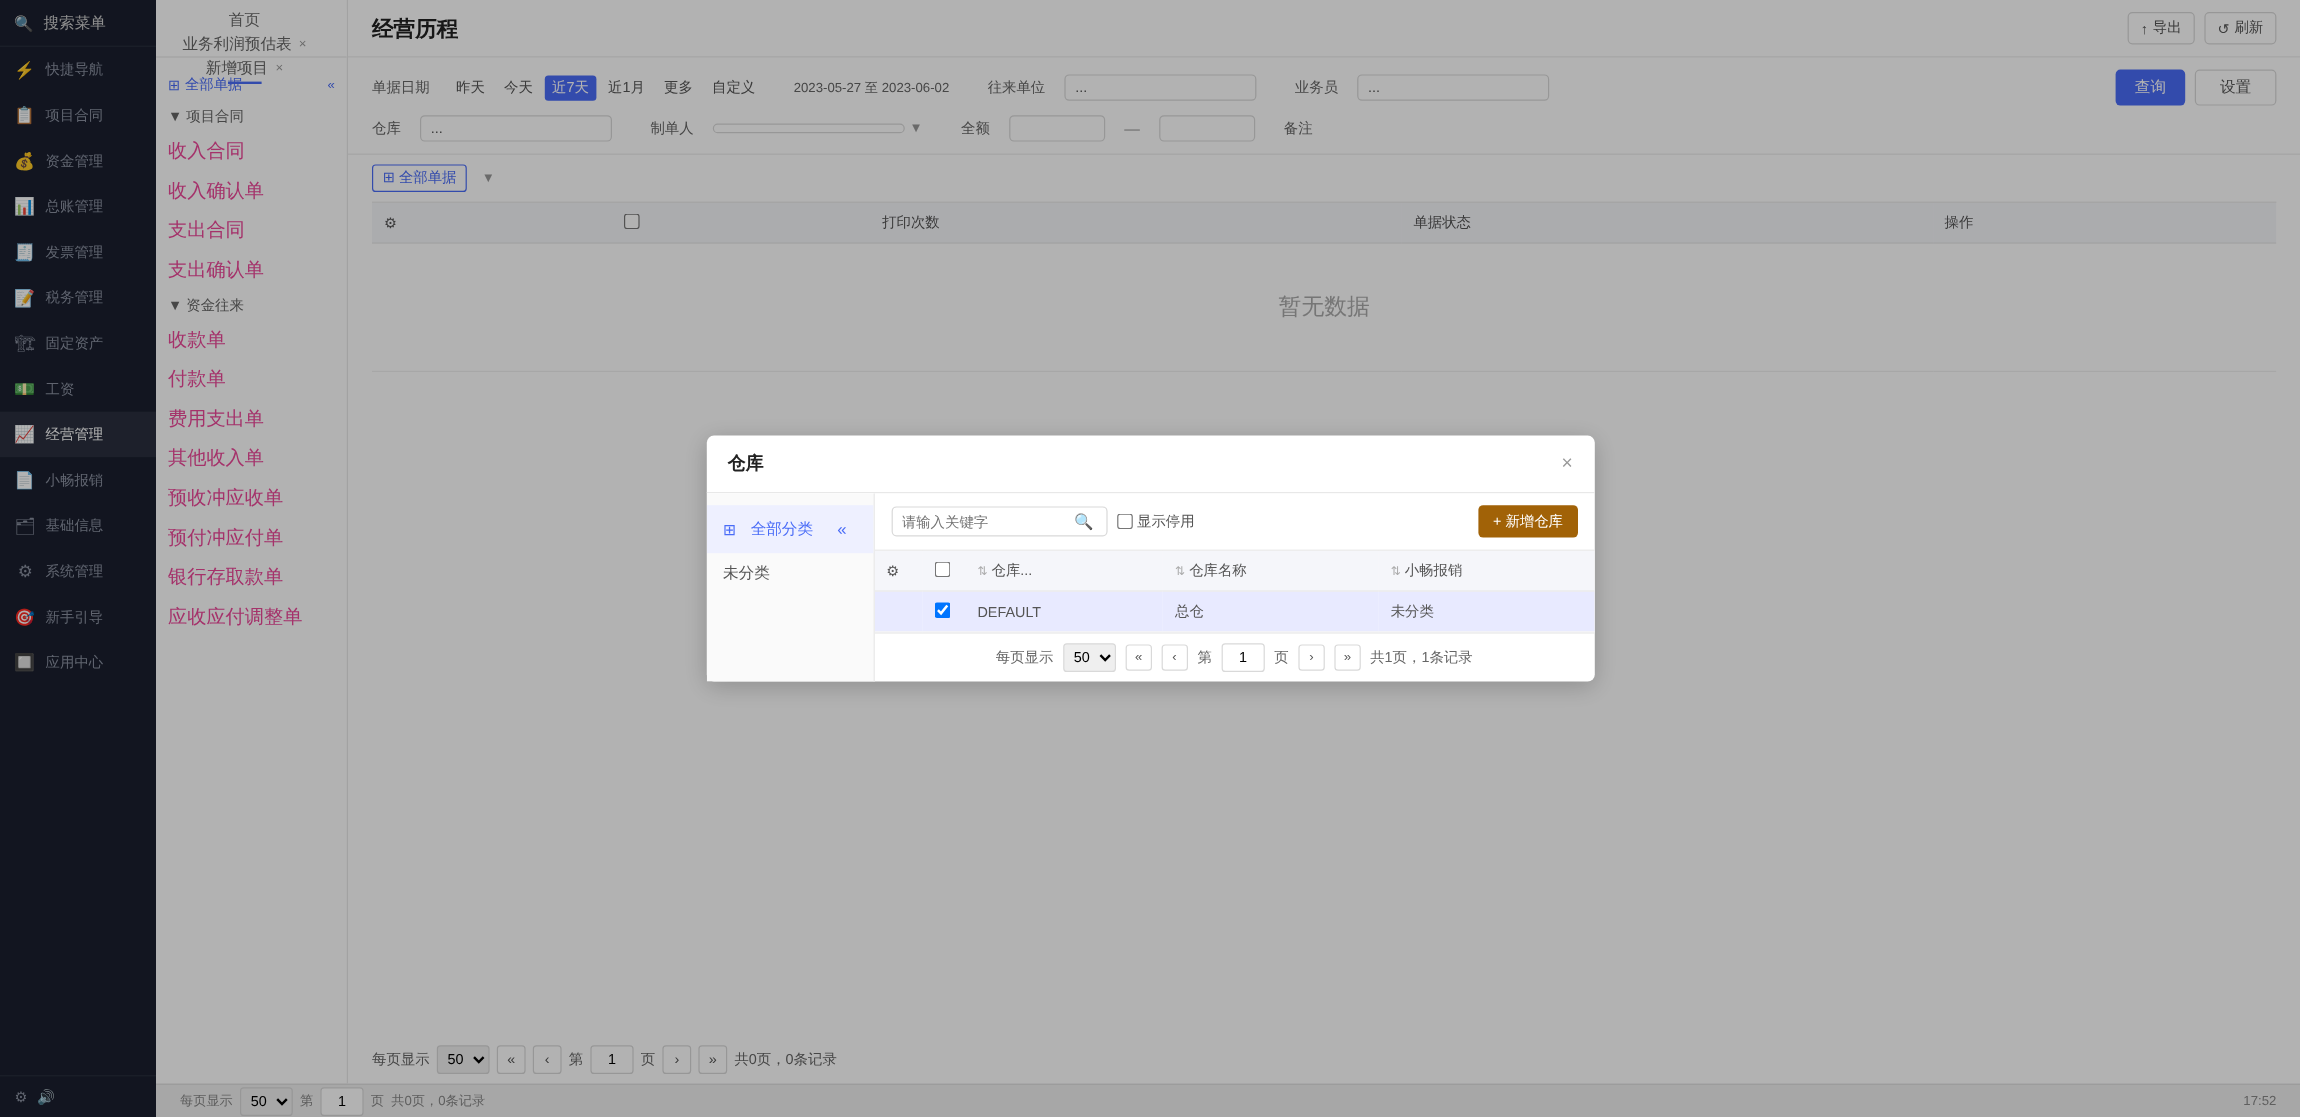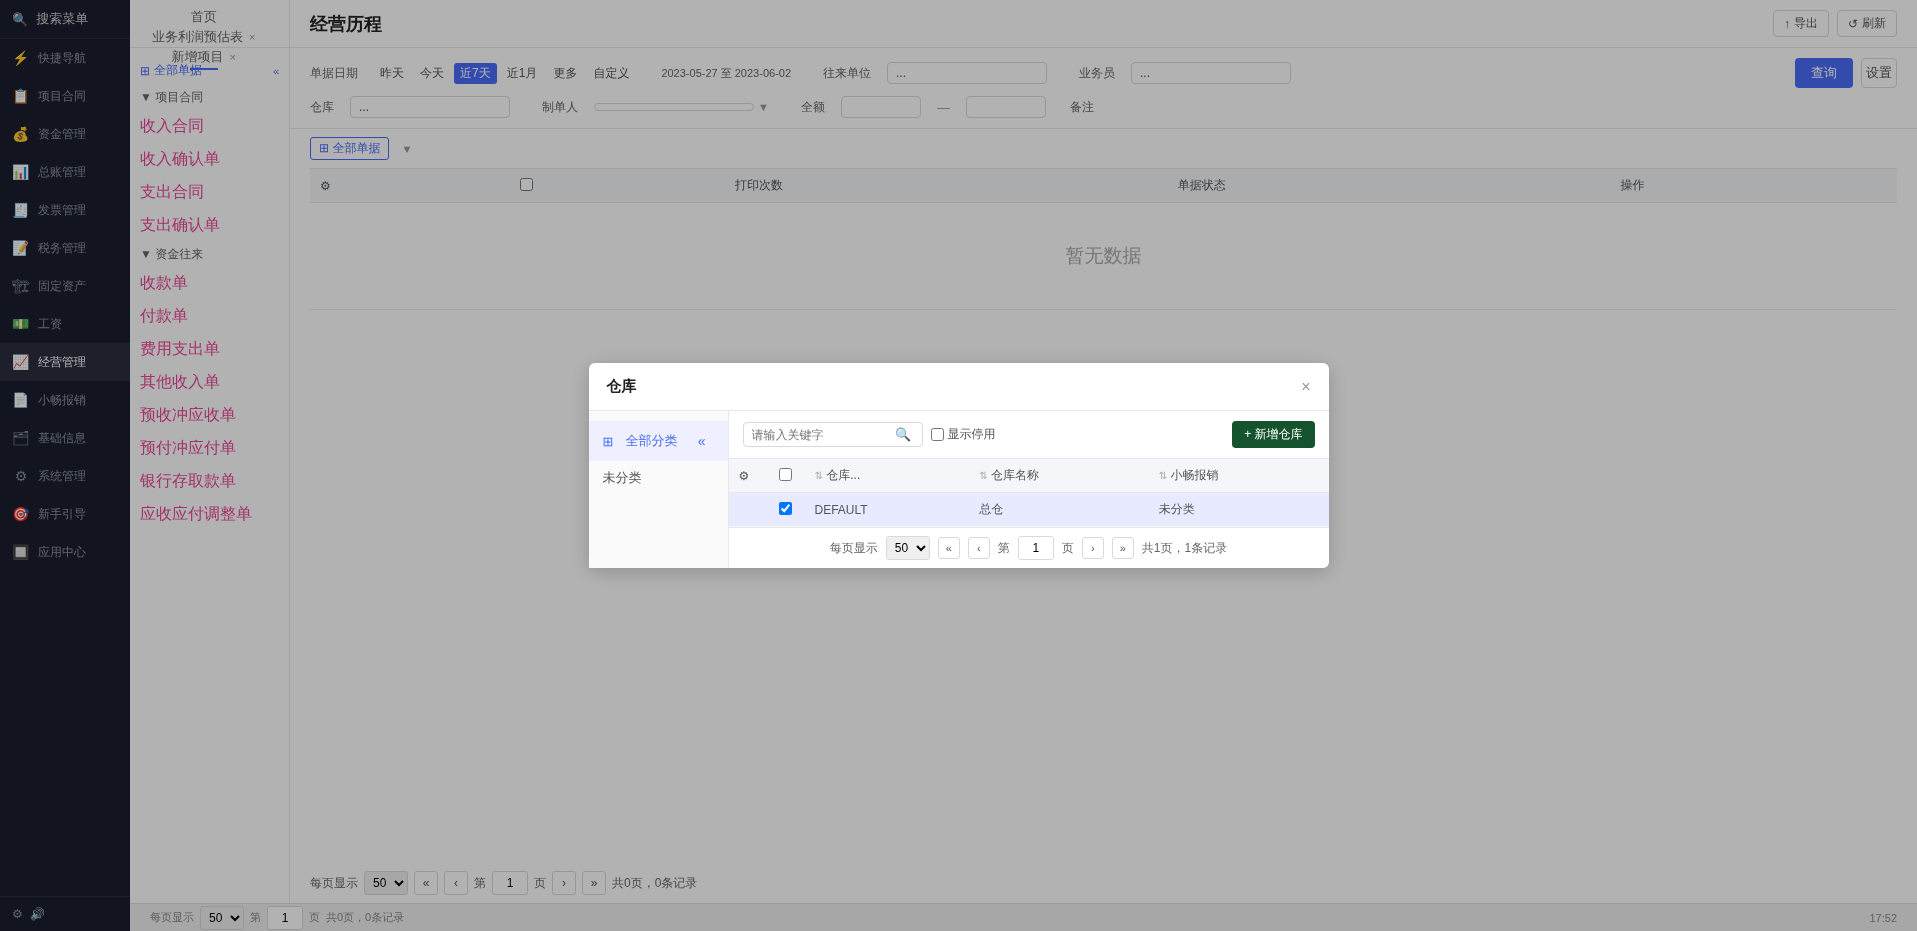--- a/index.html
+++ b/index.html
@@ -30,21 +30,21 @@
     
     .filter-area { background: #fff; padding: 10px 20px; border-bottom: 1px solid #e8e8e8; }
     .filter-row { display: flex; align-items: center; gap: 16px; margin-bottom: 8px; flex-wrap: wrap; }
     .filter-label { font-size: 12px; color: #666; white-space: nowrap; }
     .date-tabs { display: flex; gap: 4px; }
     .date-tab { padding: 2px 6px; border-radius: 3px; cursor: pointer; font-size: 12px; color: #555; }
     .date-tab.active { background: #4a6cf7; color: #fff; }
     .date-range { font-size: 11px; color: #666; margin-left: 10px; }
     .filter-select { border: 1px solid #d9d9d9; border-radius: 4px; padding: 3px 8px; font-size: 12px; color: #555; min-width: 160px; display: flex; align-items: center; justify-content: space-between; cursor: pointer; }
     .btn-primary { background: #4a6cf7; color: #fff; border: none; border-radius: 4px; padding: 5px 16px; cursor: pointer; font-size: 13px; }
-    .btn-secondary { background: #fff; color: #555; border: 1px solid #d9d9d9; border-radius: 4px; padding: 5px 4px; cursor: pointer; font-size: 13px; }
+    .btn-secondary { background: #fff; color: #555; border: 1px solid #d9d9d9; border-radius: 4px; padding: 5px 20px; cursor: pointer; font-size: 13px; }
     .filter-row2 { display: flex; align-items: center; gap: 16px; }
     .filter-dash { color: #999; }
     .filter-dropdown-icon { font-size: 11px; color: #999; }
     .table-header { display: flex; align-items: center; padding: 8px 0; gap: 4px; border-bottom: 1px solid #e8e8e8; }
     .all-records { color: #4a6cf7; font-size: 12px; border: 1px solid #4a6cf7; padding: 2px 8px; border-radius: 3px; cursor: pointer; }
     table { width: 100%; border-collapse: collapse; font-size: 12px; }
     th { background: #f5f6fa; padding: 8px 10px; text-align: left; color: #555; font-weight: normal; border-bottom: 1px solid #e8e8e8; white-space: nowrap; }
     td { padding: 8px 10px; border-bottom: 1px solid #f0f0f0; color: #555; white-space: nowrap; }
     .table-footer { display: flex; align-items: center; justify-content: space-between; padding: 8px 0; font-size: 12px; color: #666; }
     .page-btn { width: 24px; height: 24px; display: flex; align-items: center; justify-content: center; border: 1px solid #d9d9d9; border-radius: 3px; cursor: pointer; color: #555; }
@@ -64,21 +64,21 @@
     .dialog-sidebar-item { padding: 8px 14px; cursor: pointer; font-size: 13px; color: #555; display: flex; align-items: center; gap: 6px; }
     .dialog-sidebar-item.active { color: #4a6cf7; background: #eef0ff; }
     .dialog-sidebar-collapse { color: #4a6cf7; cursor: pointer; font-size: 14px; align-self: flex-start; padding: 4px 8px; }
     .dialog-main { flex: 1; display: flex; flex-direction: column; overflow: hidden; }
     .dialog-toolbar { padding: 10px 14px; display: flex; align-items: center; gap: 8px; border-bottom: 1px solid #e8e8e8; }
     .search-box { border: 1px solid #d9d9d9; border-radius: 4px; padding: 4px 8px; font-size: 12px; width: 180px; display: flex; align-items: center; gap: 4px; }
     .search-box input { border: none; outline: none; font-size: 12px; width: 140px; }
     .search-icon { color: #999; font-size: 13px; }
     .show-disabled { display: flex; align-items: center; gap: 4px; font-size: 12px; color: #555; }
     .show-disabled input[type=checkbox] { cursor: pointer; }
-    .btn-add { background: #14532d; color: #fff; border: none; border-radius: 4px; padding: 5px 12px; cursor: pointer; font-size: 12px; margin-left: auto; display: flex; align-items: center; gap: 4px; }
+    .btn-add { background: #a16207; color: #fff; border: none; border-radius: 4px; padding: 5px 12px; cursor: pointer; font-size: 12px; margin-left: auto; display: flex; align-items: center; gap: 4px; }
     .dialog-table-area { flex: 1; overflow-y: auto; }
     .dialog-table { width: 100%; border-collapse: collapse; font-size: 12px; }
     .dialog-table th { background: #f5f6fa; padding: 8px 10px; text-align: left; color: #555; font-weight: normal; border-bottom: 1px solid #e8e8e8; white-space: nowrap; }
     .dialog-table td { padding: 8px 10px; border-bottom: 1px solid #f5f5f5; color: #555; }
     .dialog-table tr.selected td { background: #e8eaff; }
     .dialog-table .sort-icon { color: #aaa; font-size: 10px; }
     .dialog-footer-bar { padding: 8px 14px; border-top: 1px solid #e8e8e8; display: flex; align-items: center; justify-content: center; font-size: 12px; color: #666; gap: 8px; }
     .dialog-footer-bar .page-btn { width: 22px; height: 22px; font-size: 11px; }
     .dialog-actions { padding: 12px 18px; border-top: 1px solid #e8e8e8; display: flex; justify-content: flex-end; gap: 10px; }
     .btn-cancel { background: #fff; color: #555; border: 1px solid #d9d9d9; border-radius: 4px; padding: 6px 20px; cursor: pointer; font-size: 13px; }

